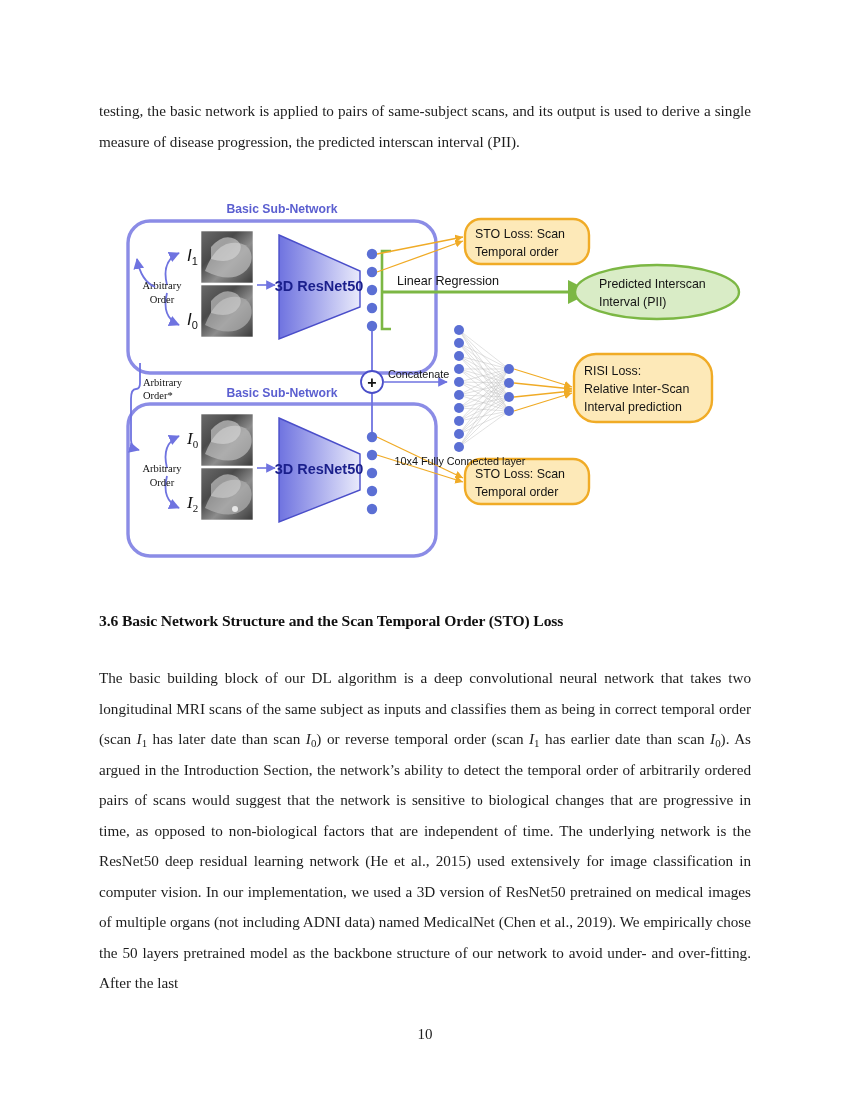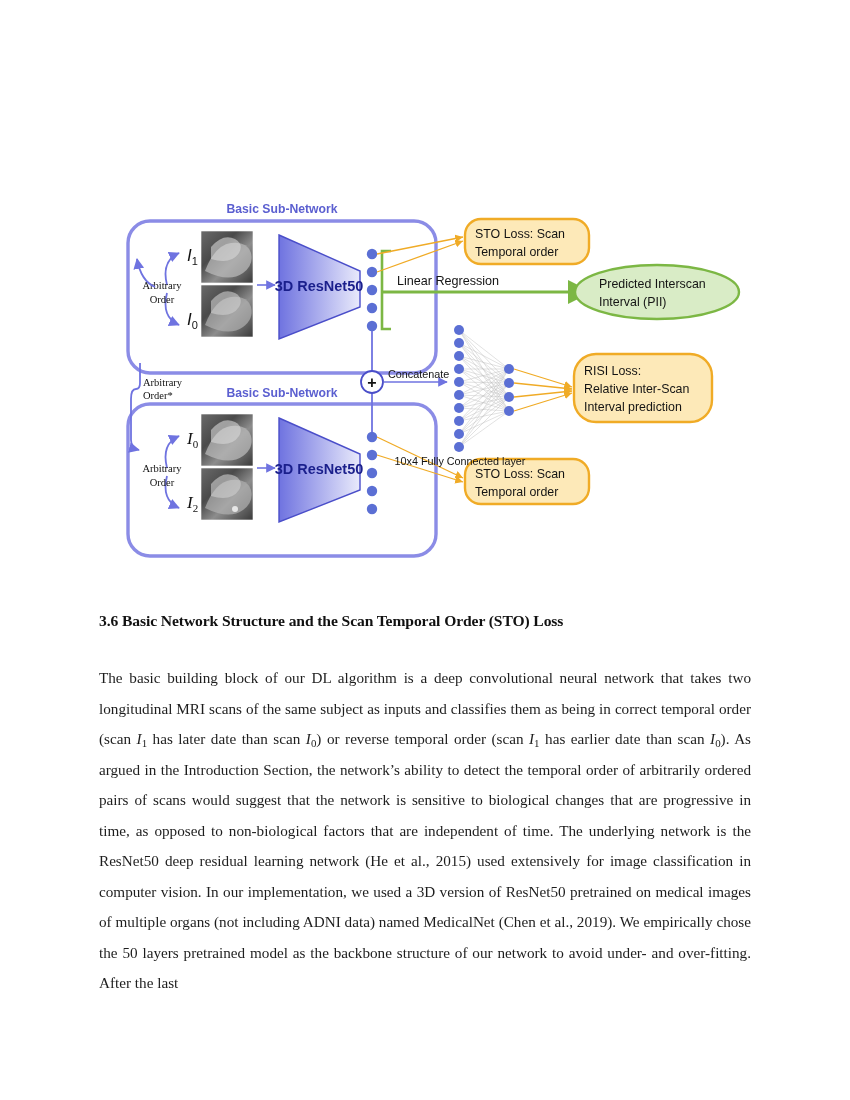--- a/index.html
+++ b/index.html
@@ -80,20 +80,25 @@
 
   .fig-label {
     font-family: "Liberation Sans", sans-serif;
   }
 </style>
 </head>
 <body>
 
 <div class="page">
 
+  <div class="content">
+
+    <p class="para intro">testing, the basic network is applied to pairs of same-subject scans, and its output is used to derive a single measure of disease progression, the predicted interscan interval (PII).</p>
+
+  </div>
 
   <div class="figure">
     <svg width="626" height="375" viewBox="0 0 626 375" xmlns="http://www.w3.org/2000/svg">
       <defs>
         <linearGradient id="frustumGrad" x1="0" y1="0" x2="1" y2="0">
           <stop offset="0%" stop-color="#6f73e0"></stop>
           <stop offset="100%" stop-color="#e9eafb"></stop>
         </linearGradient>
         <linearGradient id="mriGrad1" x1="0" y1="0" x2="1" y2="1">
           <stop offset="0%" stop-color="#6a6a6a"></stop>
@@ -331,14 +336,15 @@
       <text x="159" y="200" font-family="Liberation Sans, sans-serif" font-size="12.2" font-weight="bold" fill="#5b5fd0" text-anchor="middle">Basic Sub-Network</text>
     </svg>
   </div>
 
   <div style="position:absolute; left:99px; top:612px; width:652px;">
     <h2 class="sec-heading">3.6 Basic Network Structure and the Scan Temporal Order (STO) Loss</h2>
 
     <p class="para" style="margin-top:33px;"><span>The basic building block of our DL algorithm is a deep convolutional neural network that takes two longitudinal MRI scans of the same subject as inputs and classifies them as being in correct temporal order (scan </span><span class="ital">I</span><sub>1</sub><span> has later date than scan </span><span class="ital">I</span><sub>0</sub><span>) or reverse temporal order (scan </span><span class="ital">I</span><sub>1</sub><span> has earlier date than scan </span><span class="ital">I</span><sub>0</sub><span>). As argued in the Introduction Section, the network’s ability to detect the temporal order of arbitrarily ordered pairs of scans would suggest that the network is sensitive to biological changes that are progressive in time, as opposed to non-biological factors that are independent of time. The underlying network is the ResNet50 deep residual learning network (He et al., 2015) used extensively for image classification in computer vision. In our implementation, we used a 3D version of ResNet50 pretrained on medical images of multiple organs (not including ADNI data) named MedicalNet (Chen et al., 2019). We empirically chose the 50 layers pretrained model as the backbone structure of our network to avoid under- and over-fitting. After the last</span></p>
   </div>
 
+  <div class="page-number">10</div>
 
 </div>
 
 </body></html>

